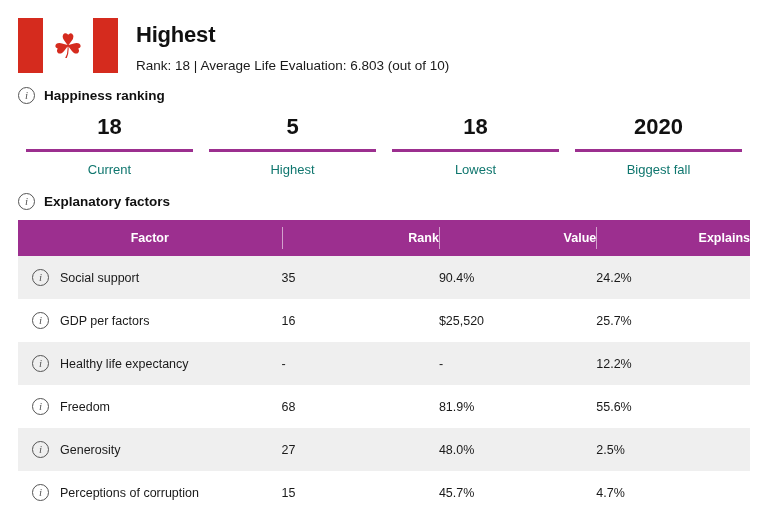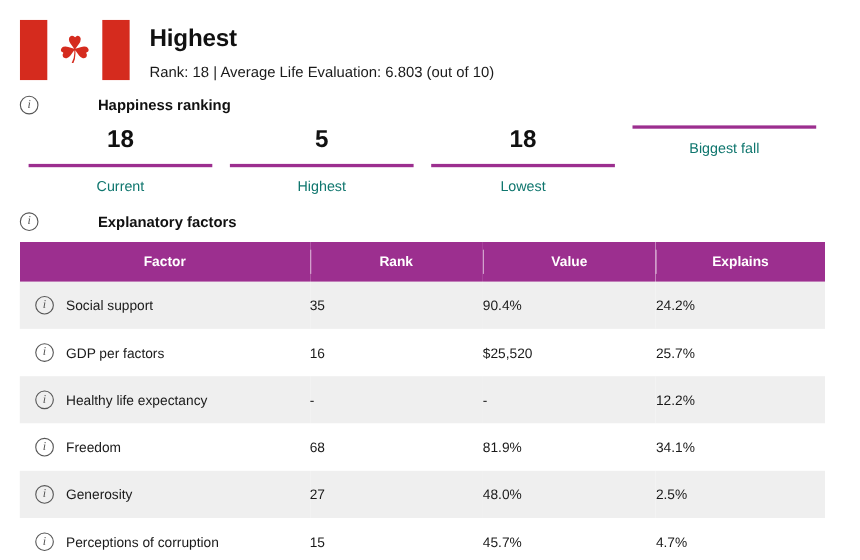--- a/index.html
+++ b/index.html
@@ -75,21 +75,20 @@
   .section-head {
     display: flex;
     align-items: center;
     gap: 9px;
     margin: 8px 0 10px 0;
   }
   .section-title {
     font-size: 13.5px;
     font-weight: bold;
     color: #111111;
-    margin-left: 45px;
   }
   .info-icon {
     flex: 0 0 auto;
     width: 17px;
     height: 17px;
     border-radius: 50%;
     border: 1.4px solid #555555;
     color: #555555;
     font-size: 11px;
     font-style: italic;
@@ -134,21 +133,21 @@
     width: 100%;
     border-collapse: collapse;
     table-layout: fixed;
   }
   .table thead th {
     background: #9c2f8f;
     color: #ffffff;
     font-size: 12.5px;
     font-weight: bold;
     padding: 11px 0;
-    text-align: center;
+    text-align: right;
     position: relative;
   }
   .table thead th.factor-col {
     text-align: center;
   }
   .table thead th .divider {
     position: absolute;
     left: 0;
     top: 7px;
     bottom: 7px;
@@ -215,20 +214,21 @@
       <div class="stat-value">5</div>
       <div class="stat-rule"></div>
       <div class="stat-label">Highest</div>
     </div>
     <div class="stat">
       <div class="stat-value">18</div>
       <div class="stat-rule"></div>
       <div class="stat-label">Lowest</div>
     </div>
     <div class="stat">
+      <div class="stat-value">2020</div>
       <div class="stat-rule"></div>
       <div class="stat-label">Biggest fall</div>
     </div>
   </div>
 
   <div class="section-head">
     <div class="info-icon">i</div>
     <div class="section-title">Explanatory factors</div>
   </div>
 
@@ -283,21 +283,21 @@
       </tr>
       <tr class="even">
         <td class="factor-cell">
           <div class="factor-inner">
             <span class="info-icon">i</span>
             <span>Freedom</span>
           </div>
         </td>
         <td>68</td>
         <td>81.9%</td>
-        <td>34.1%</td>
+        <td>55.6%</td>
       </tr>
       <tr class="odd">
         <td class="factor-cell">
           <div class="factor-inner">
             <span class="info-icon">i</span>
             <span>Generosity</span>
           </div>
         </td>
         <td>27</td>
         <td>48.0%</td>

